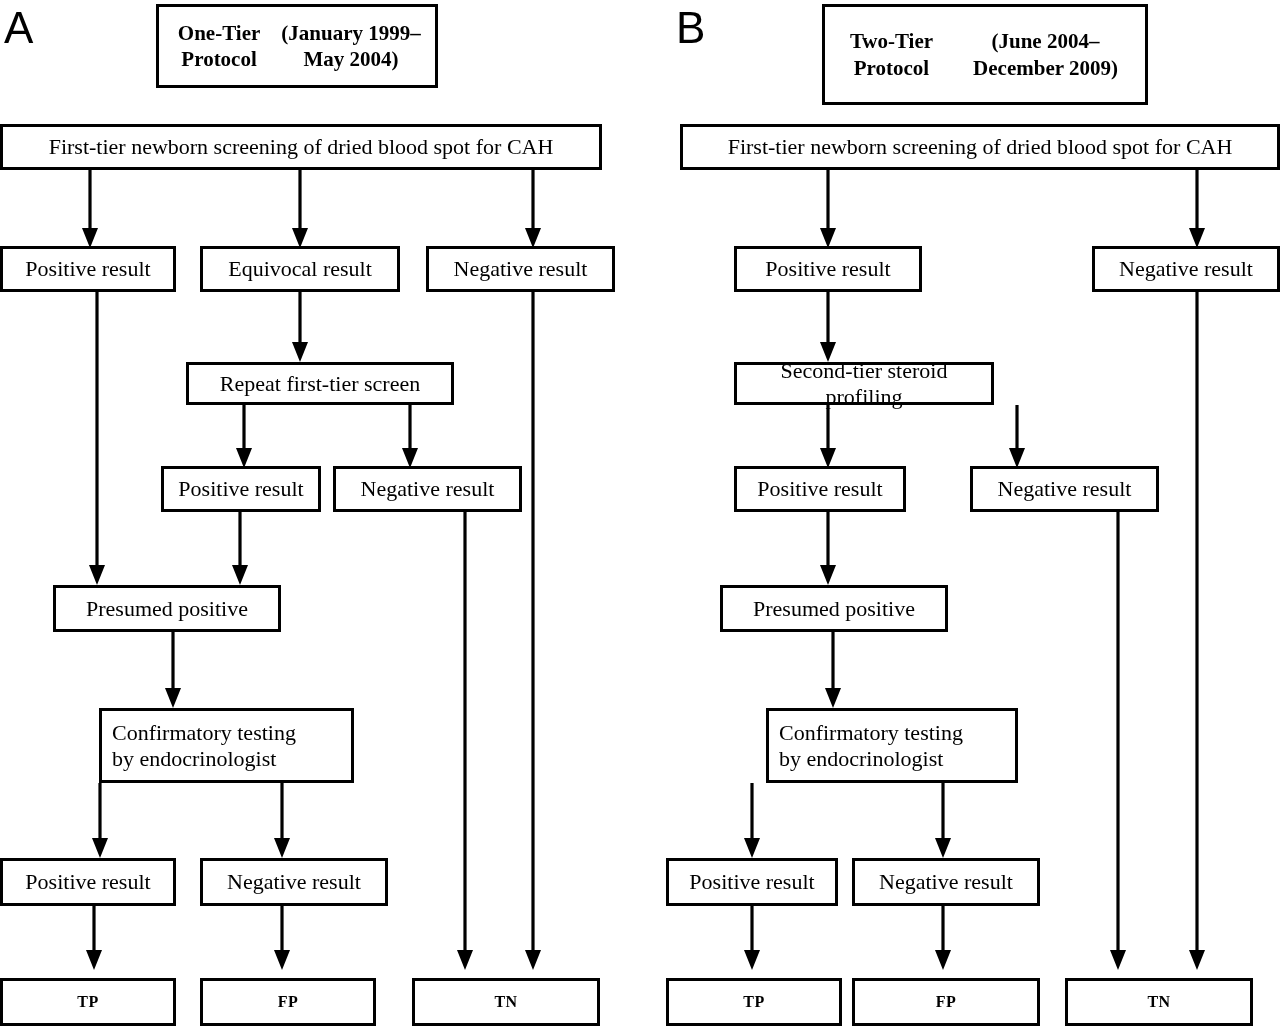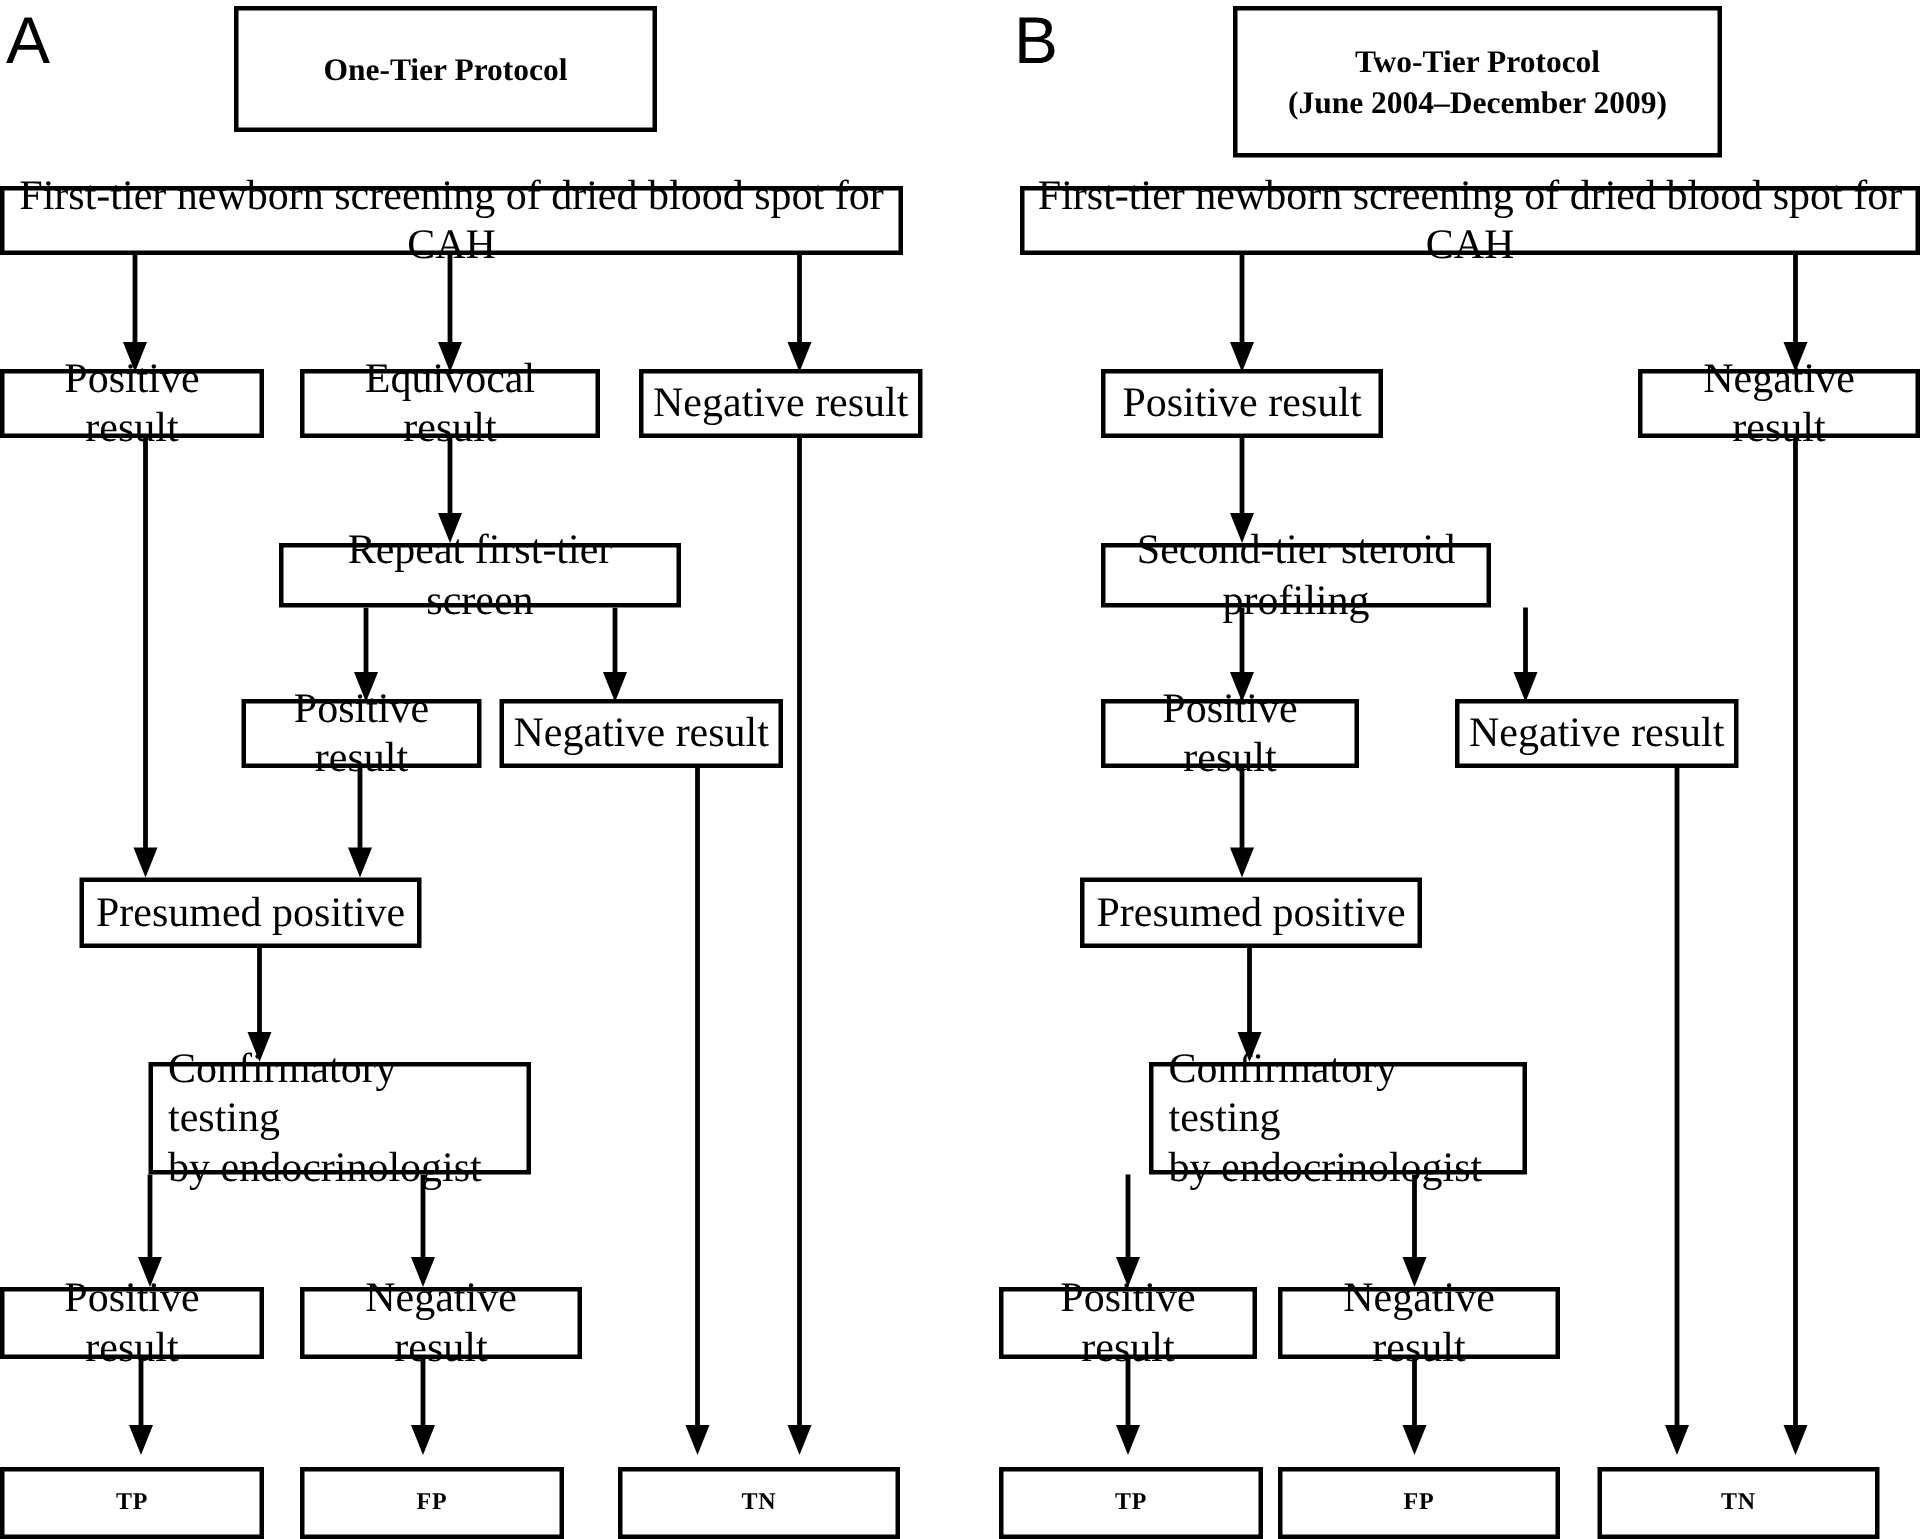--- a/index.html
+++ b/index.html
@@ -18,30 +18,30 @@
   .box {
     position: absolute;
     box-sizing: border-box;
     border: 3px solid #000000;
     background: #ffffff;
     display: flex;
     align-items: center;
     justify-content: center;
     text-align: center;
     color: #000000;
-    font-size: 28px;
+    font-size: 22px;
     line-height: 1.18;
     padding: 2px 6px;
     white-space: pre-line;
   }
   .box.header {
     font-weight: bold;
     font-size: 21px;
     line-height: 1.25;
-    flex-direction: column;
+    flex-direction: row;
   }
   .box.bold {
     font-weight: bold;
     font-size: 16px;
     letter-spacing: 0.5px;
   }
   .box.leftalign {
     justify-content: flex-start;
     text-align: left;
     padding-left: 10px;
@@ -161,20 +161,21 @@
     <polygon points="1110,950 1126,950 1118,970"></polygon>
 
     <line x1="1197" y1="292" x2="1197" y2="954"></line>
     <polygon points="1189,950 1205,950 1197,970"></polygon>
   </svg>
 
   <div class="panel-letter" style="left:4px; top:6px;">A</div>
 
   <div class="box header" style="left:156px; top:4px; width:282px; height:84px;">
     <span class="hdr-line1">One-Tier Protocol</span>
+    <span class="hdr-line2">(January 1999–May 2004)</span>
   </div>
 
   <div class="box" style="left:0px; top:124px; width:602px; height:46px;">First-tier newborn screening of dried blood spot for CAH</div>
 
   <div class="box" style="left:0px; top:246px; width:176px; height:46px;">Positive result</div>
 
   <div class="box" style="left:200px; top:246px; width:200px; height:46px;">Equivocal result</div>
 
   <div class="box" style="left:426px; top:246px; width:189px; height:46px;">Negative result</div>
 

